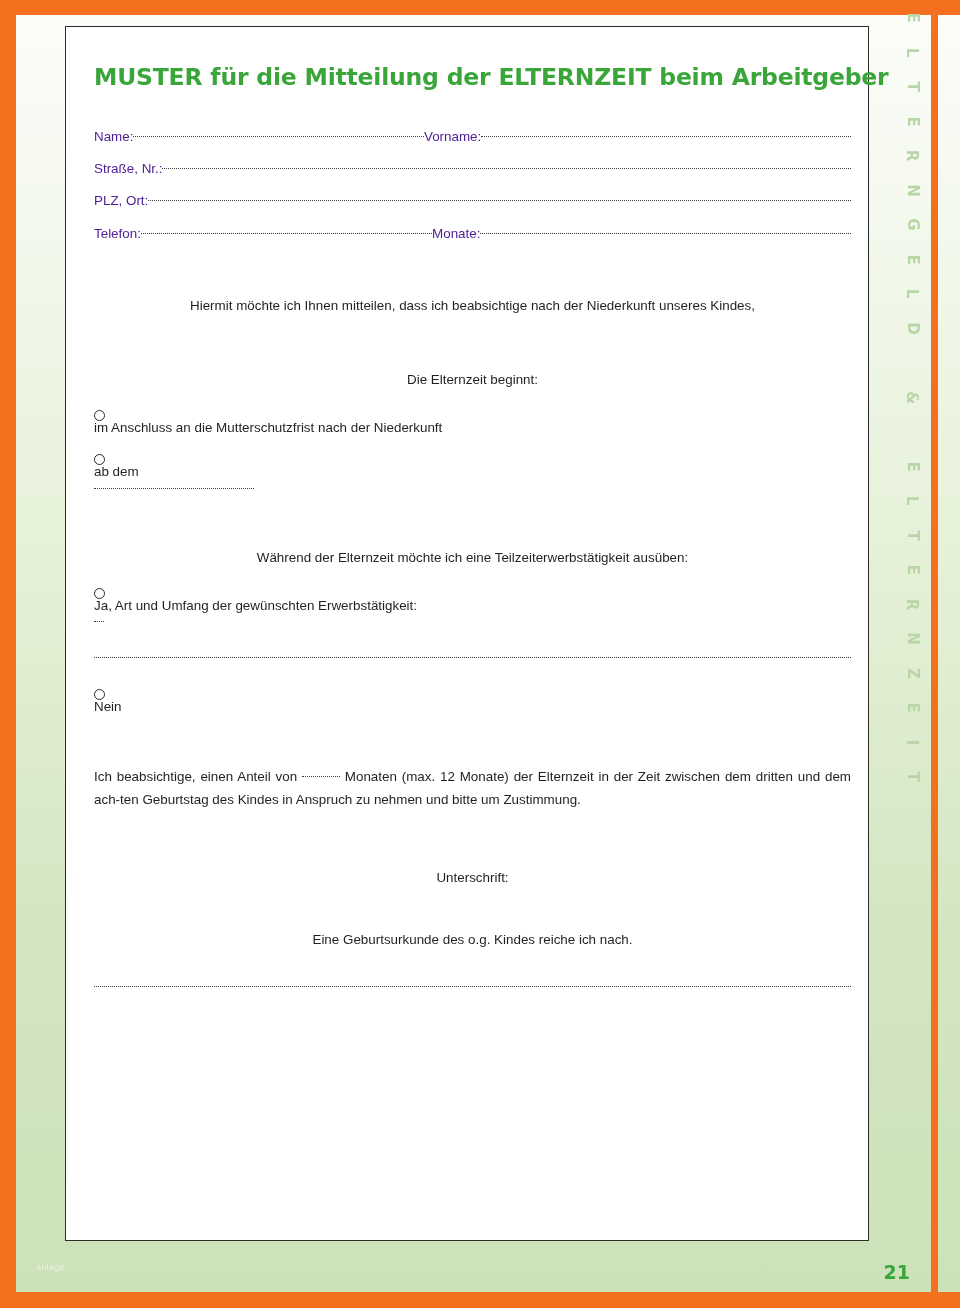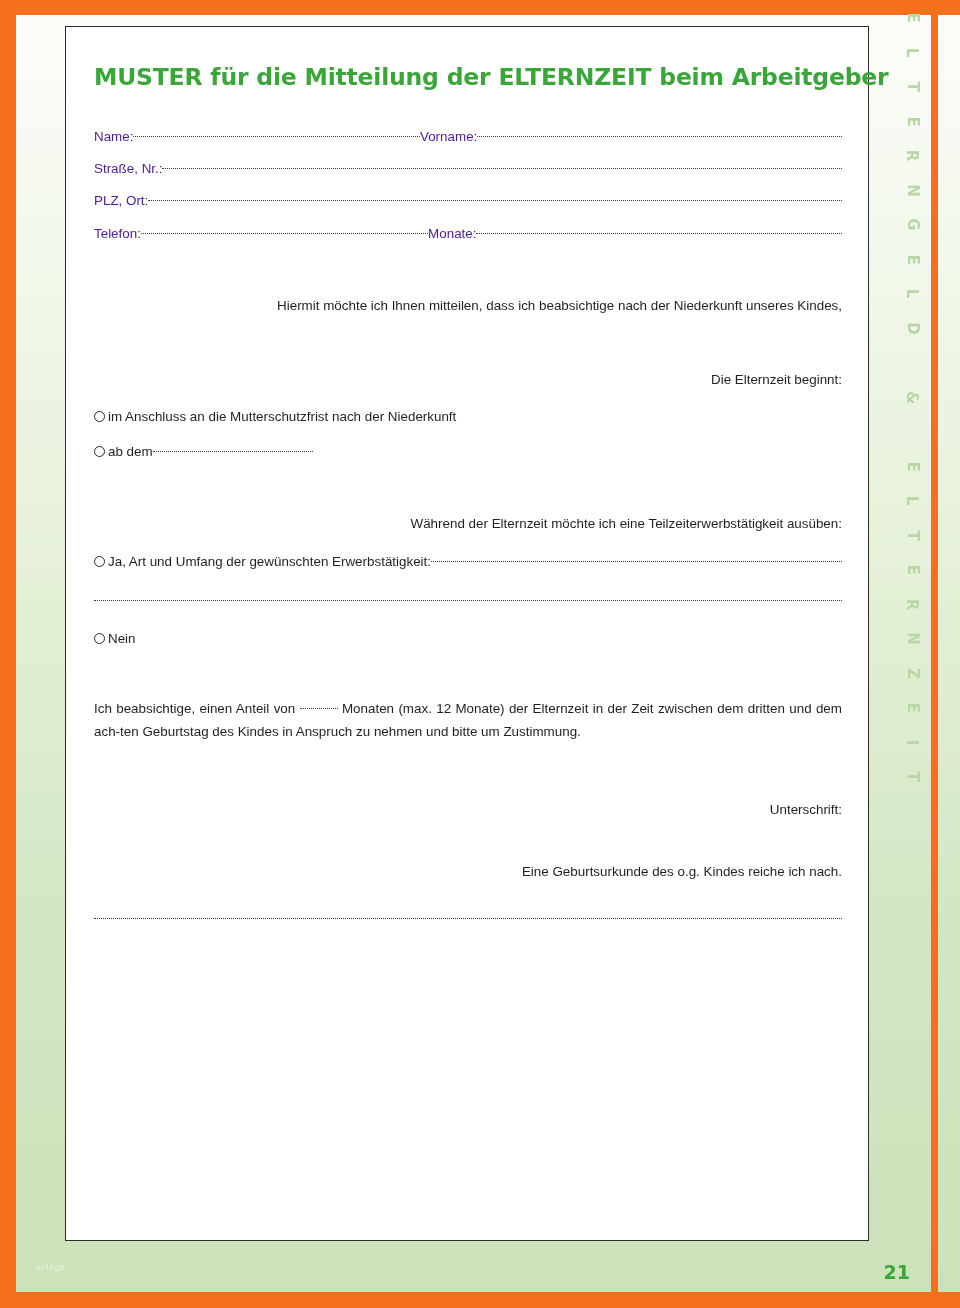--- a/index.html
+++ b/index.html
@@ -65,21 +65,21 @@
     left: 65px;
     top: 26px;
     width: 804px;
     height: 1215px;
     box-sizing: border-box;
     background: #ffffff;
     border: 1.5px solid #2c2c2c;
   }
 
   .sheet-inner {
-    padding: 26px 26px 0 28px;
+    padding: 26px 17px 0 28px;
   }
 
   
   .doc-title {
     font-family: "DejaVu Sans", sans-serif;
     font-size: 23.5px;
     font-weight: bold;
     color: #3aa63a;
     letter-spacing: -0.2px;
     margin: 10px 0 0 0;
@@ -169,38 +169,39 @@
     border-bottom: 1.4px dotted #3b3b3b;
   }
 
   
   .para {
     font-size: 13.4px;
     color: #231f20;
     line-height: 1.66;
     text-align: justify;
   }
-  .para.nojust { text-align: right; }
+  .para.nojust { text-align: center; }
 
   .block-intro   { margin-top: 54px; }
   .block-amline  { margin-top: 24px; }
   .block-begins  { margin-top: 52px; }
   .block-part    { margin-top: 54px; }
   .block-share   { margin-top: 52px; }
   .block-cert    { margin-top: 40px; }
   .block-sign    { margin-top: 56px; }
 
   
   .opt-row {
     display: flex;
     align-items: baseline;
     font-size: 13.4px;
     color: #231f20;
     margin-top: 18px;
     white-space: nowrap;
+    flex-direction: column;
   }
   .radio {
     flex: 0 0 auto;
     width: 11px;
     height: 11px;
     border: 1.4px solid #2a2a2a;
     border-radius: 50%;
     background: #fff;
     margin-right: 3px;
     position: relative;

